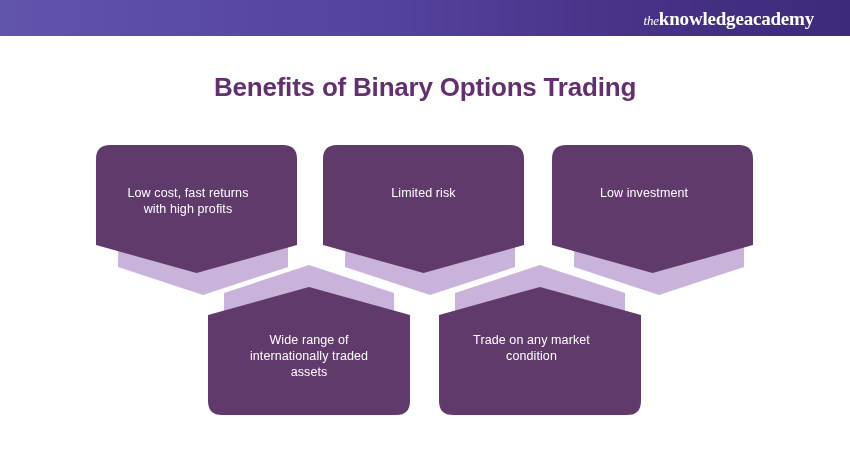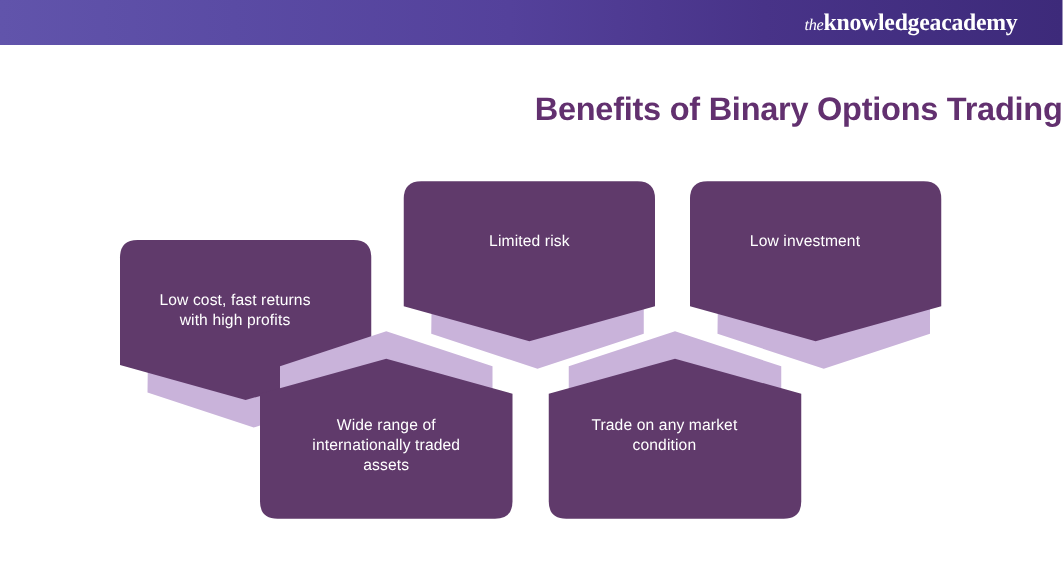--- a/index.html
+++ b/index.html
@@ -32,21 +32,21 @@
     font-weight:400;
   }
   .logo .logo-main {
     font-weight:700;
     font-size:19px;
   }
 
   
   .page-title {
     position:absolute; left:0; top:72px; width:850px;
-    text-align:right;
+    text-align:center;
     color:#62306f;
     font-size:26px;
     font-weight:700;
     letter-spacing:-0.2px;
   }
 
   
   .diagram { position:absolute; left:0; top:0; width:850px; height:450px; }
 
   .node { position:absolute; }
@@ -76,21 +76,21 @@
 <div class="header">
   <div class="logo">
     <span class="logo-the">the</span><span class="logo-main">knowledgeacademy</span>
   </div>
 </div>
 
 <div class="page-title">Benefits of Binary Options Trading</div>
 
 <div class="diagram">
 
-  <div class="node top" style="left:96px; top:145px; width:184px; height:130px;margin-top:47px;">
+  <div class="node top" style="left:96px; top:145px; width:184px; height:130px;">
     <svg width="201" height="130" viewBox="0 0 201 130">
       <path d="M16,14 q0,-14 14,-14 h141 q14,0 14,14 v86 l-85,28 l-85,-28 z" transform="translate(7,22)" fill="#c9b3da"></path>
       <path d="M0,14 q0,-14 14,-14 h173 q14,0 14,14 v86 l-100.5,28 l-100.5,-28 z" fill="#603a6b"></path>
     </svg>
     <div class="node-label">Low cost, fast returns
 with high profits</div>
   </div>
 
   <div class="node top" style="left:323px; top:145px; width:201px; height:130px;padding-left:24px;">
     <svg width="201" height="130" viewBox="0 0 201 130">

